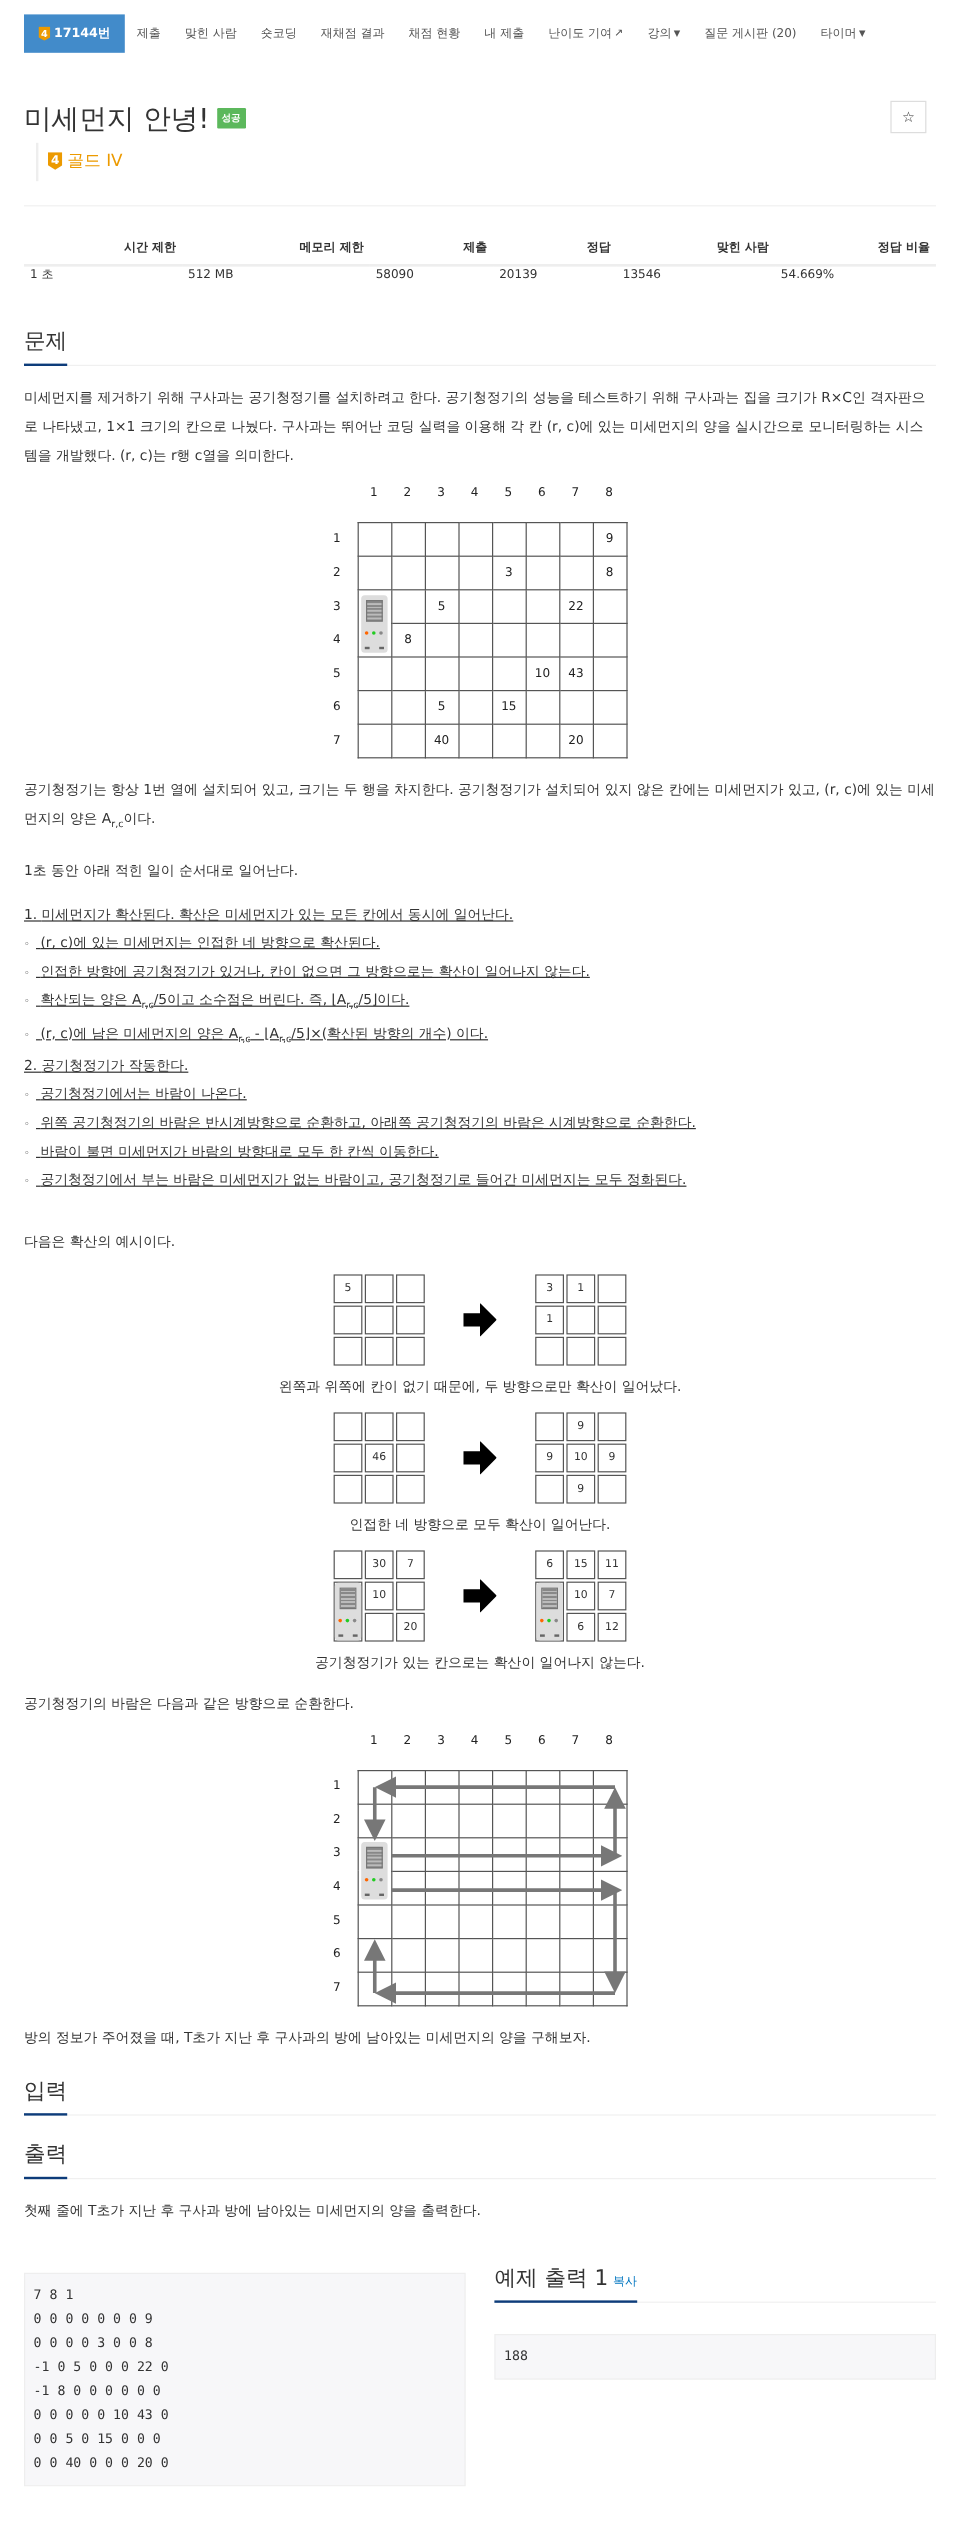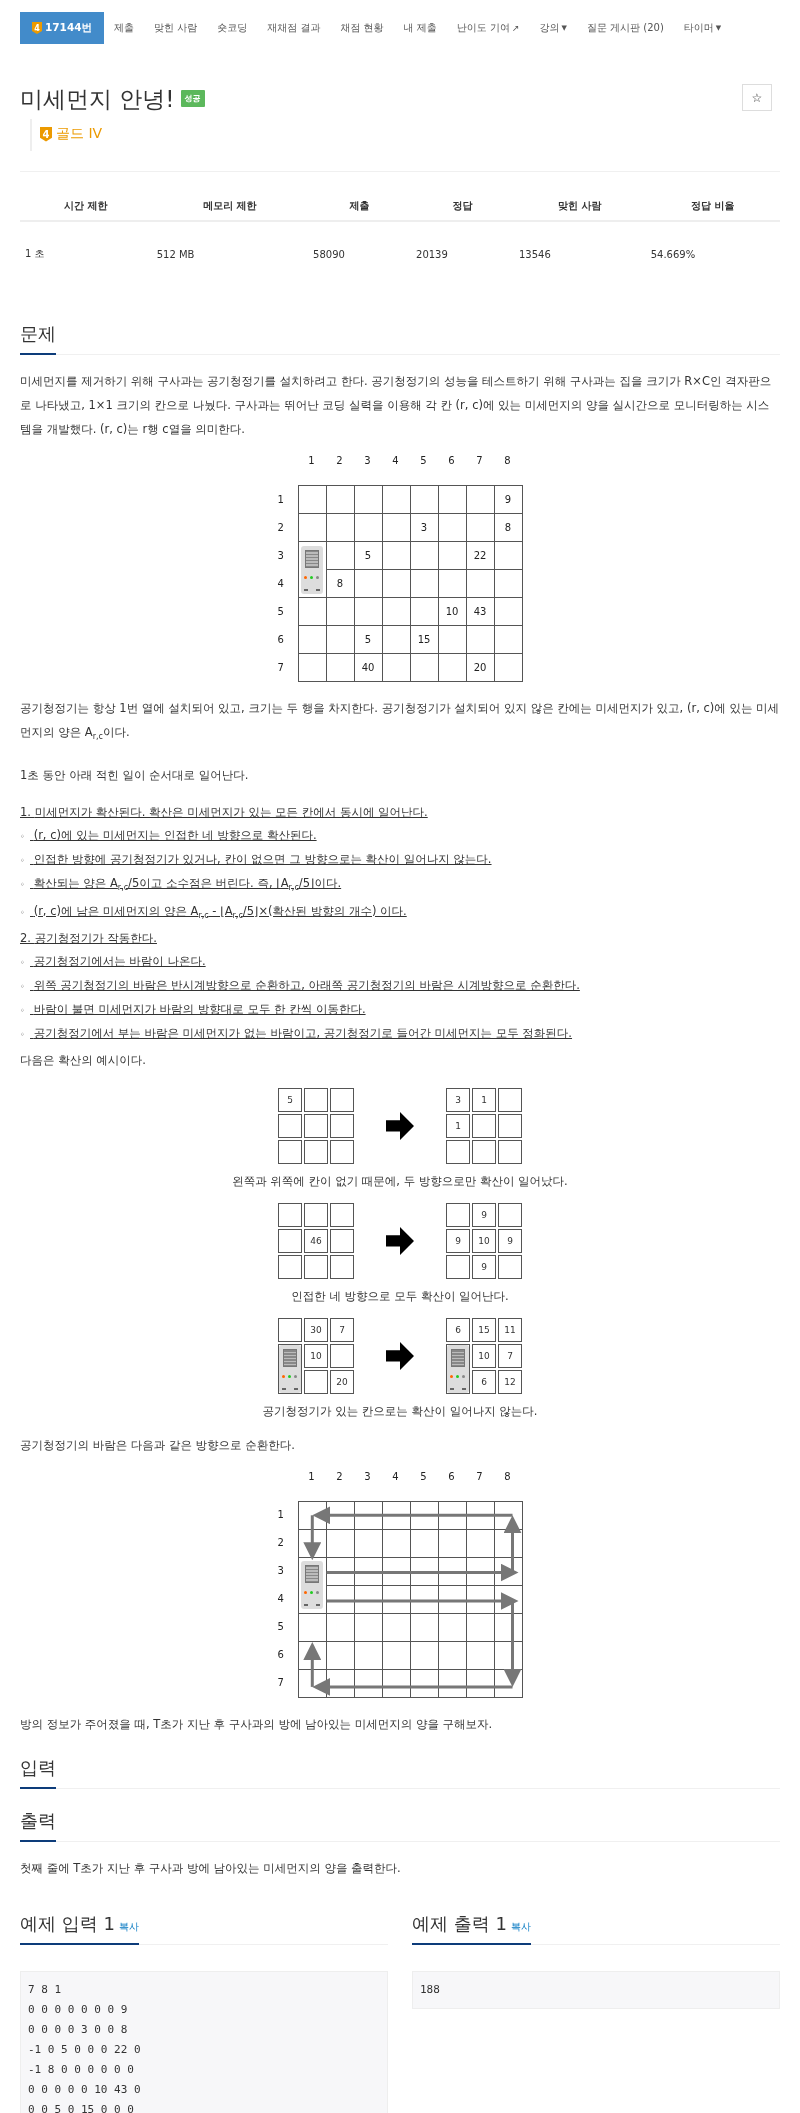--- a/index.html
+++ b/index.html
@@ -15,22 +15,22 @@
   
   .title-row { display: flex; justify-content: space-between; align-items: flex-start; margin-top: 40px; }
   .title { font-size: 23px; color: #333; display: flex; align-items: flex-start; }
   .label-success { background: #5cb85c; color: #fff; font-size: 8px; padding: 3px 4px; margin-left: 6px; margin-top: 6px; border-radius: 1px; font-weight: bold; }
   .star-btn { width: 30px; height: 27px; border: 1px solid #ddd; display: flex; align-items: center; justify-content: center; font-size: 12px; color: #333; margin-right: 8px; background: #fff; }
   .tier-row { border-left: 2px solid #eee; margin-left: 10px; padding: 6px 0 8px 8px; margin-top: 4px; display: flex; align-items: center; color: #ec9a00; font-size: 14px; }
   .tier-row .tier-badge { width: 12px; height: 15px; font-size: 10px; margin-right: 4px; }
   hr.sep { border: 0; border-top: 1px solid #f0f0f0; margin: 20px 0 0 0; }
   
   table.stats { width: 100%; border-collapse: collapse; margin-top: 20px; font-size: 10px; }
-  table.stats th { text-align: center; font-weight: bold; padding: 7px 5px; border-bottom: 2px solid #eee; color: #333; }
-  table.stats td { padding: 25px 5px; color: #333; }
+  table.stats th { text-align: right; font-weight: bold; padding: 7px 5px; border-bottom: 2px solid #eee; color: #333; }
+  table.stats td { padding: 0 5px; color: #333; }
   
   .section-h { font-size: 18px; color: #333; margin: 36px 0 0 0; padding-bottom: 7px; border-bottom: 1px solid #f0f0f0; position: relative; }
   .section-h span.u { display: inline-block; padding-bottom: 7px; margin-bottom: -8px; border-bottom: 2px solid #0d3c7a; }
   .copy-link { font-size: 10px; color: #0076c0; margin-left: 4px; }
   p { line-height: 24px; margin: 14px 0; font-size: 11.5px; color: #333; }
   .ol-line { line-height: 23px; font-size: 11.5px; text-decoration: underline; }
   .ol-line .bul { display: inline-block; width: 10px; font-size: 8px; }
   .caption { text-align: center; font-size: 11.5px; margin: 8px 0 10px; }
   sub { font-size: 8px; }
   
@@ -245,21 +245,21 @@
       <div class="ol-line"><span class="bul">◦</span> <span>인접한 방향에 공기청정기가 있거나, 칸이 없으면 그 방향으로는 확산이 일어나지 않는다.</span></div>
       <div class="ol-line"><span class="bul">◦</span> <span>확산되는 양은 A<sub>r,c</sub>/5이고 소수점은 버린다. 즉, ⌊A<sub>r,c</sub>/5⌋이다.</span></div>
       <div class="ol-line"><span class="bul">◦</span> <span>(r, c)에 남은 미세먼지의 양은 A<sub>r,c</sub> - ⌊A<sub>r,c</sub>/5⌋×(확산된 방향의 개수) 이다.</span></div>
       <div class="ol-line"><span>2. </span><span>공기청정기가 작동한다.</span></div>
       <div class="ol-line"><span class="bul">◦</span> <span>공기청정기에서는 바람이 나온다.</span></div>
       <div class="ol-line"><span class="bul">◦</span> <span>위쪽 공기청정기의 바람은 반시계방향으로 순환하고, 아래쪽 공기청정기의 바람은 시계방향으로 순환한다.</span></div>
       <div class="ol-line"><span class="bul">◦</span> <span>바람이 불면 미세먼지가 바람의 방향대로 모두 한 칸씩 이동한다.</span></div>
       <div class="ol-line"><span class="bul">◦</span> <span>공기청정기에서 부는 바람은 미세먼지가 없는 바람이고, 공기청정기로 들어간 미세먼지는 모두 정화된다.</span></div>
     </div>
 
-  <p style="margin-top:2px">다음은 확산의 예시이다.</p>
+  <p style="margin-top:26px">다음은 확산의 예시이다.</p>
 
   <div id="examples">
       <div>
         <div class="small-row">
           <table class="s">
             <tbody>
               <tr>
                 <td>5</td>
                 <td></td>
                 <td></td>
@@ -527,23 +527,20 @@
 
   <p>방의 정보가 주어졌을 때, T초가 지난 후 구사과의 방에 남아있는 미세먼지의 양을 구해보자.</p>
 
   <div class="section-h" style="margin-top:20px"><span class="u">입력</span></div>
 
   <div class="section-h" style="margin-top:20px"><span class="u">출력</span></div>
   <p>첫째 줄에 T초가 지난 후 구사과 방에 남아있는 미세먼지의 양을 출력한다.</p>
 
   <div class="samples">
     <div class="sample">
-      <div class="section-h" style="margin-top:18px">
-        <span class="u"><span>예제 입력 1</span><span class="copy-link">복사</span></span>
-      </div>
       <pre class="sample-box">7 8 1
 0 0 0 0 0 0 0 9
 0 0 0 0 3 0 0 8
 -1 0 5 0 0 0 22 0
 -1 8 0 0 0 0 0 0
 0 0 0 0 0 10 43 0
 0 0 5 0 15 0 0 0
 0 0 40 0 0 0 20 0</pre>
     </div>
     <div class="sample">

